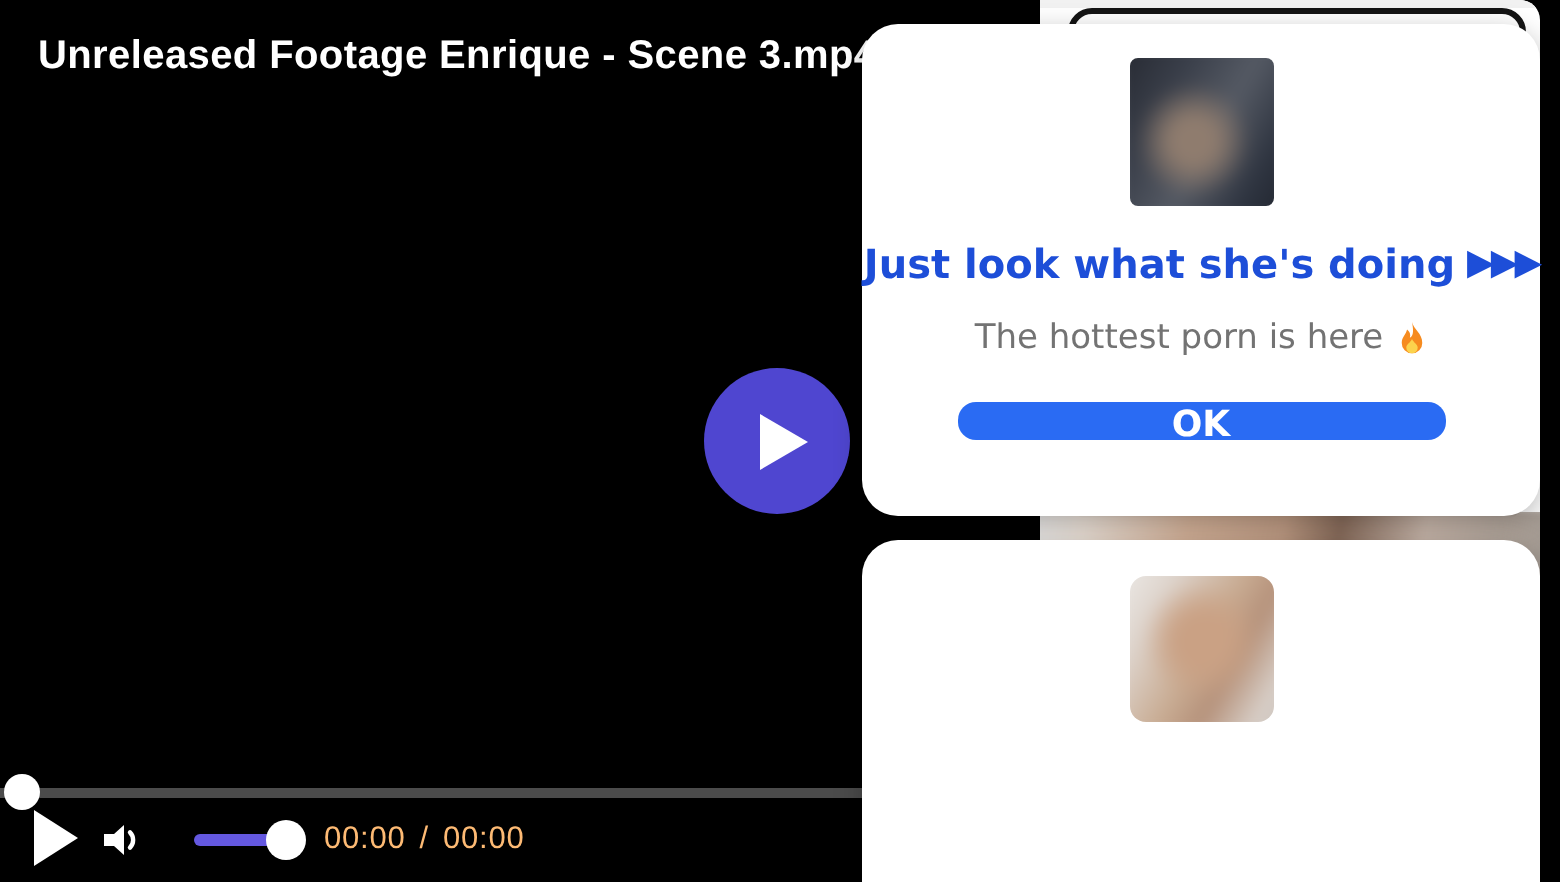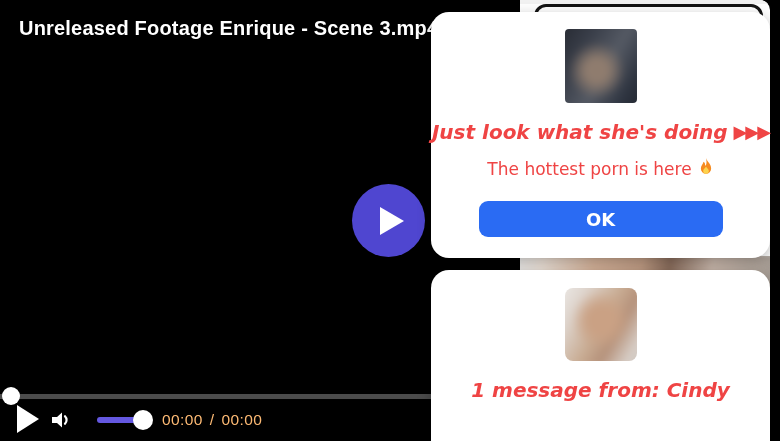--- a/index.html
+++ b/index.html
@@ -43,27 +43,27 @@
   .thumb{overflow:hidden;flex:none;}
   .thumb .ph{width:100%;height:100%;filter:blur(3px);transform:scale(1.2);}
   .thumb1{margin-top:17px;width:72px;height:74px;border-radius:4px;}
   .thumb1 .ph{background:
     radial-gradient(circle at 45% 55%,#8f7c6e 0 16%,rgba(0,0,0,0) 42%),
     linear-gradient(120deg,#23262e 0%,#3a3f4a 30%,#555a64 55%,#2e3440 80%,#1f232c 100%);}
   .thumb2{margin-top:18px;width:72px;height:73px;border-radius:8px;}
   .thumb2 .ph{background:
     radial-gradient(circle at 50% 45%,#caa184 0 20%,rgba(0,0,0,0) 46%),
     linear-gradient(120deg,#efeeec 0%,#ddd3cb 25%,#c8ab92 50%,#b5917a 65%,#d8cfc8 85%,#c4bcb5 100%);}
-  .card-heading{font-weight:bold;font-size:20px;line-height:26px;color:#ef4444;
-    margin-top:16px;display:flex;align-items:flex-end;white-space:nowrap;font-style:italic;}
+  .card-heading{font-weight:bold;font-size:20px;line-height:26px;color:#1d4ed8;
+    margin-top:16px;display:flex;align-items:flex-end;white-space:nowrap;}
   .arrows{font-size:18px;letter-spacing:-2px;margin-left:6px;}
-  .card-sub{font-size:17px;line-height:22px;color:#ef4444;margin-top:13px;
-    display:flex;align-items:flex-start;white-space:nowrap;}
+  .card-sub{font-size:17px;line-height:22px;color:#737373;margin-top:13px;
+    display:flex;align-items:flex-end;white-space:nowrap;}
   .flame{margin-left:6px;}
-  .ok-btn{margin-top:21px;width:244px;height:36px;border:none;border-radius:9px;background:#2a6bf3;
+  .ok-btn{margin-top:21px;width:244px;height:19px;border:none;border-radius:9px;background:#2a6bf3;
     color:#fff;font-weight:bold;font-size:18px;font-family:"DejaVu Sans",sans-serif;cursor:pointer;}
 </style>
 </head>
 <body>
 
 <div class="stage">
 
   <div class="video-title">Unreleased Footage Enrique - Scene 3.mp4</div>
 
   <div class="big-play">
@@ -112,18 +112,15 @@
         <path d="M8 16.5a3 3 0 0 1-3-3c0-1.9 2-2.4 3-4.6 1 2.2 3 2.7 3 4.6a3 3 0 0 1-3 3z" fill="#fcd34d"></path>
       </svg>
     </div>
     <button class="ok-btn">OK</button>
   </div>
 
   <div class="card card2">
     <div class="thumb thumb2">
       <div class="ph"></div>
     </div>
-    <div class="card-heading">
-      <span>1 message from: Cindy</span>
-    </div>
   </div>
 
 </div>
 
 </body></html>

